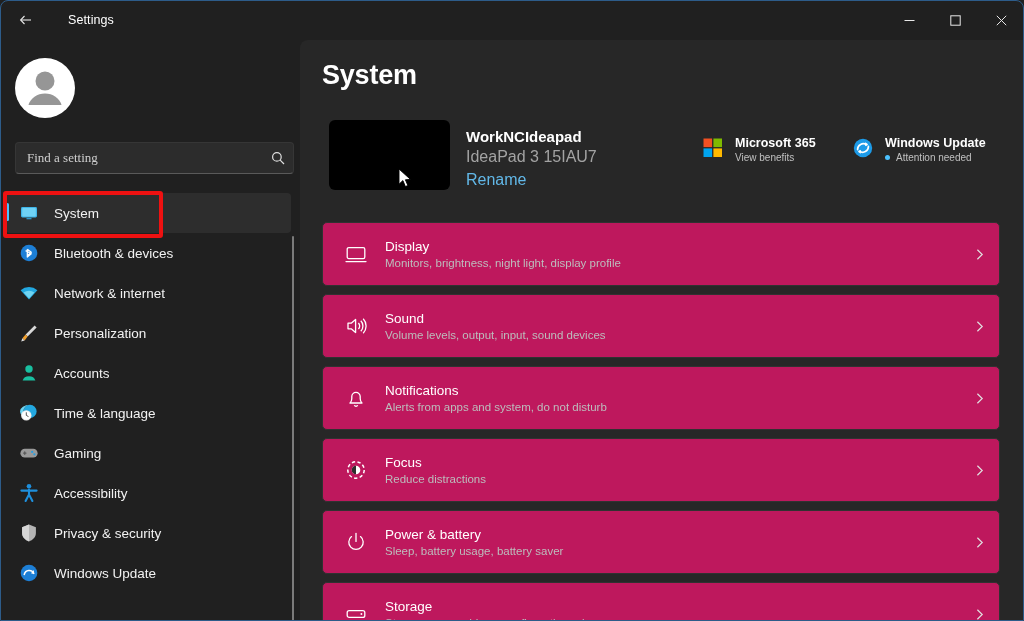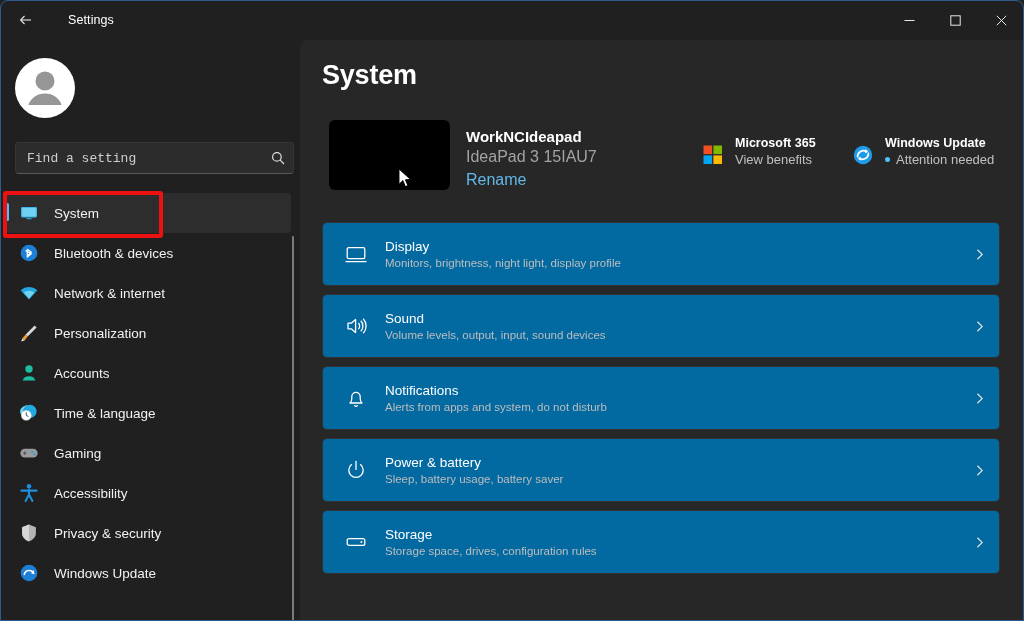--- a/index.html
+++ b/index.html
@@ -83,21 +83,21 @@
     background: #2c2c2c;
     border: 1px solid #363636;
     border-bottom: 1px solid #5a5a5a;
     border-radius: 4px;
     display: flex; align-items: center;
   }
   .search-input {
     flex: 1;
     background: transparent; border: none; outline: none;
     color: #e6e6e6;
-    font-family: Liberation Mono, monospace;
+    font-family: Liberation Serif, serif;
     font-size: 13px;
     padding: 0 8px 0 11px;
   }
   .search-input::placeholder { color: #cfcfcf; opacity: 1; }
   .search-icon {
     width: 30px; display: flex; align-items: center; justify-content: center;
     color: #e0e0e0;
   }
   .search-icon svg { width: 14px; height: 14px; }
 
@@ -174,44 +174,44 @@
     background: #000000;
     border-radius: 6px;
   }
   .dev-meta { position: absolute; left: 137px; top: 8px; }
   .dev-name { font-size: 15px; font-weight: bold; color: #ffffff; }
   .dev-model { font-size: 16px; color: #a3a3a3; margin-top: 3px; }
   .dev-rename { font-size: 16px; color: #62b8e8; margin-top: 5px; cursor: pointer; }
 
   .promo {
     position: absolute; top: 16px;
-    display: flex; align-items: flex-end;
+    display: flex; align-items: flex-start;
   }
   .promo.m365 { left: 372px; }
   .promo.wupd { left: 522px; }
   .promo-ico { width: 24px; height: 24px; flex: 0 0 24px; display:flex; align-items:center; justify-content:center; }
   .promo-ico svg { width: 22px; height: 22px; }
   .promo-txt { margin-left: 10px; }
   .promo-title { font-size: 12.5px; font-weight: bold; color: #ffffff; white-space: nowrap; }
-  .promo-sub { font-size: 13px; color: #c0c0c0; margin-top: 2px; white-space: nowrap; display:flex; align-items:center; }
+  .promo-sub { font-size: 10px; color: #c0c0c0; margin-top: 2px; white-space: nowrap; display:flex; align-items:center; }
   .promo-dot {
     width: 5px; height: 5px; border-radius: 50%;
     background: #4cc2ff; margin-right: 6px; flex: 0 0 5px;
   }
 
   
   .rows {
     position: absolute; left: 22px; top: 182px;
     width: 680px; height: 399px;
     overflow: hidden;
   }
   .srow {
     position: relative;
     width: 678px; height: 64px;
-    background: #0369a1;
+    background: #be185d;
     border: 1px solid #313131;
     border-radius: 5px;
     margin-bottom: 8px;
     display: flex; align-items: center;
   }
   .srow-ico {
     width: 34px; flex: 0 0 34px;
     margin-left: 16px;
     display: flex; align-items: center; justify-content: center;
     color: #ffffff;
@@ -508,20 +508,38 @@
           <div class="srow-title">Notifications</div>
           <div class="srow-sub">Alerts from apps and system, do not disturb</div>
         </div>
         <div class="srow-chev">
           <svg viewBox="0 0 13 13" fill="none" stroke="#e0e0e0" stroke-width="1.2">
               <path d="M4.4 1.8 L9.2 6.5 L4.4 11.2"></path>
             </svg>
         </div>
       </div>
 
+      <div class="srow">
+        <div class="srow-ico">
+          <svg viewBox="0 0 22 22">
+            <circle cx="11" cy="11" r="8.2" fill="none" stroke="#ffffff" stroke-width="1.5" stroke-dasharray="3.3 2.4"></circle>
+            <circle cx="11" cy="11" r="4.3" fill="#ffffff"></circle>
+            <path d="M11 6.7 a4.3 4.3 0 0 0 0 8.6 z" fill="#2e2e2e"></path>
+          </svg>
+        </div>
+        <div class="srow-txt">
+          <div class="srow-title">Focus</div>
+          <div class="srow-sub">Reduce distractions</div>
+        </div>
+        <div class="srow-chev">
+          <svg viewBox="0 0 13 13" fill="none" stroke="#e0e0e0" stroke-width="1.2">
+              <path d="M4.4 1.8 L9.2 6.5 L4.4 11.2"></path>
+            </svg>
+        </div>
+      </div>
 
       <div class="srow">
         <div class="srow-ico">
           <svg viewBox="0 0 22 22" fill="none" stroke="#ffffff" stroke-width="1.3">
             <path d="M6.5 5.6 a7.2 7.2 0 1 0 9 0" stroke-linecap="round"></path>
             <path d="M11 2.4 V10.4" stroke-linecap="round"></path>
           </svg>
         </div>
         <div class="srow-txt">
           <div class="srow-title">Power &amp; battery</div>

